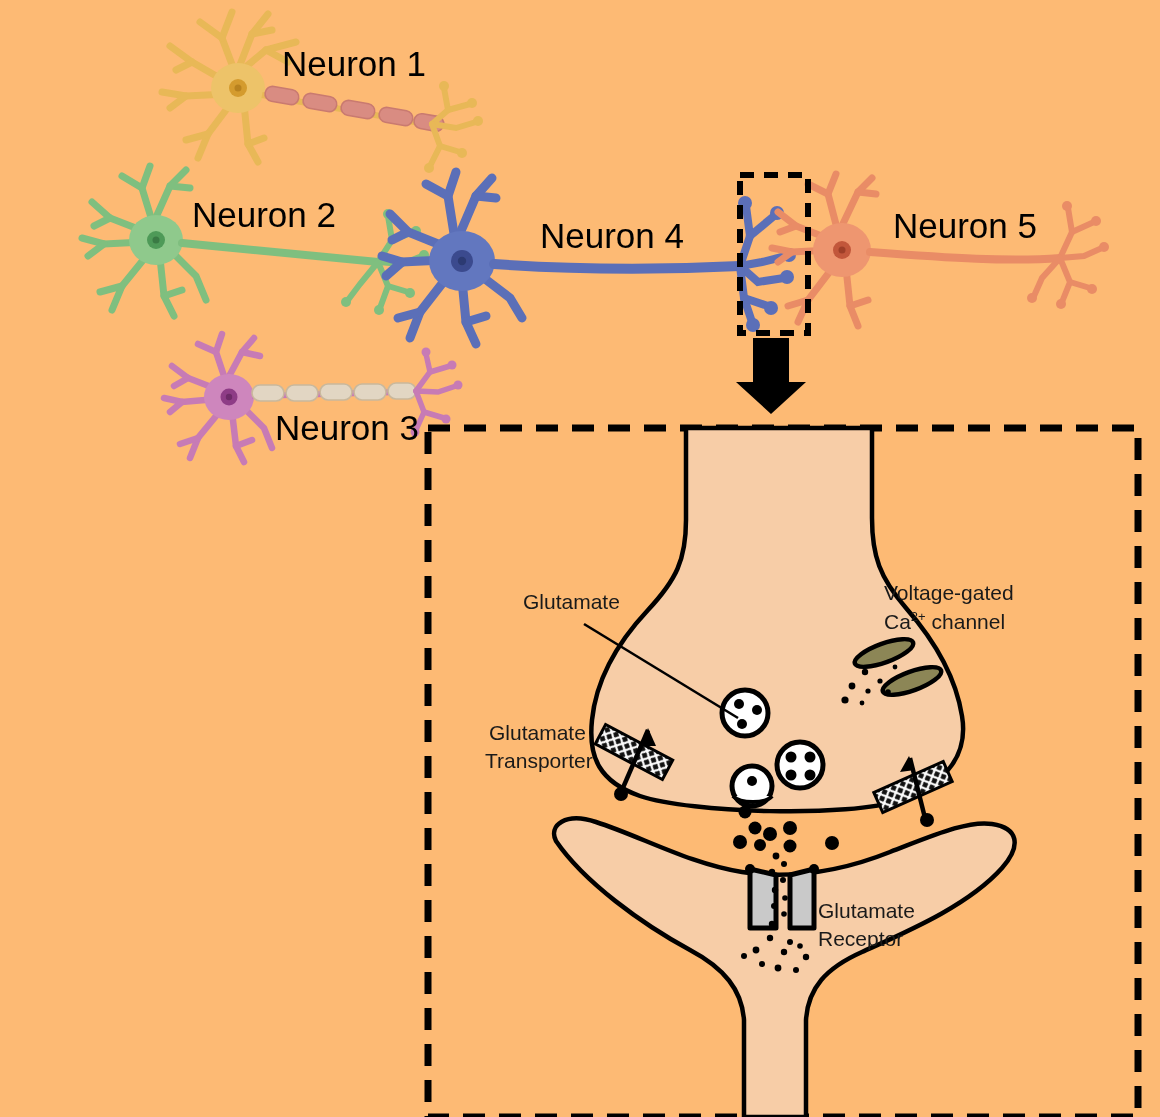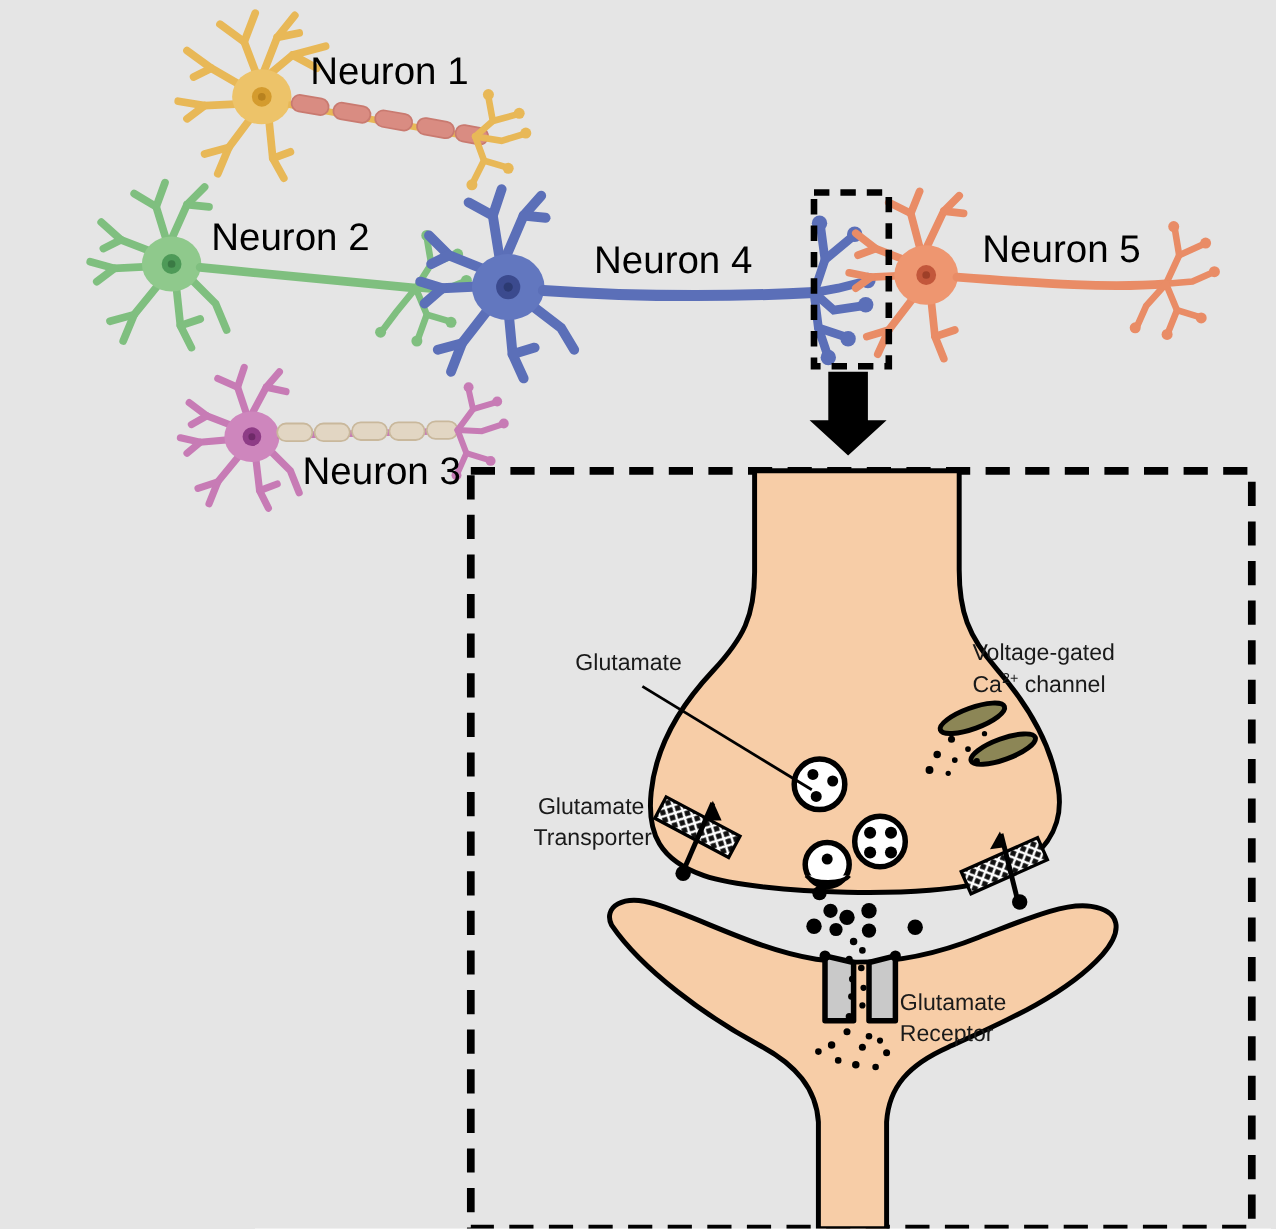--- a/index.html
+++ b/index.html
@@ -7,21 +7,21 @@
     padding: 0;
     background: #ffffff;
   }
   body {
     font-family: "Liberation Sans", sans-serif;
   }
   #canvas {
     position: relative;
     width: 1160px;
     height: 1117px;
-    background: #e5e5e5;
+    background: #fdba74;
     overflow: hidden;
   }
   #figure-svg {
     position: absolute;
     left: 0;
     top: 0;
     width: 1160px;
     height: 1117px;
   }
   .neuron-label {

